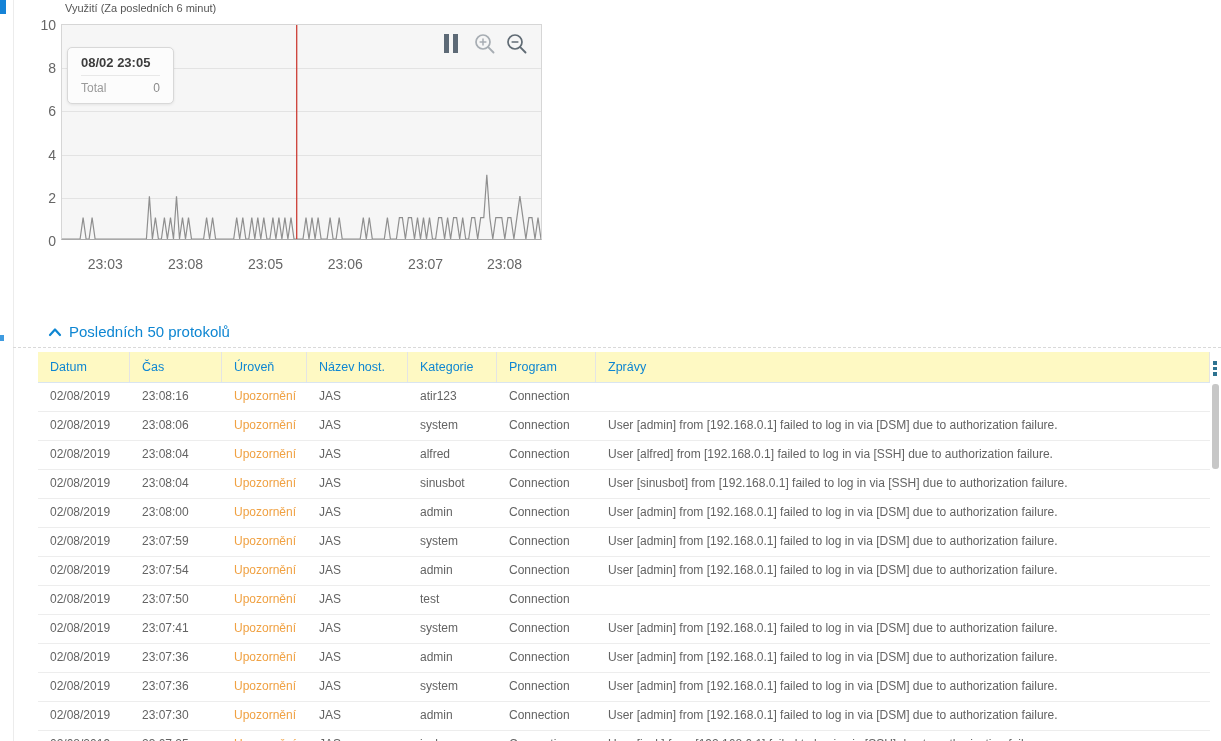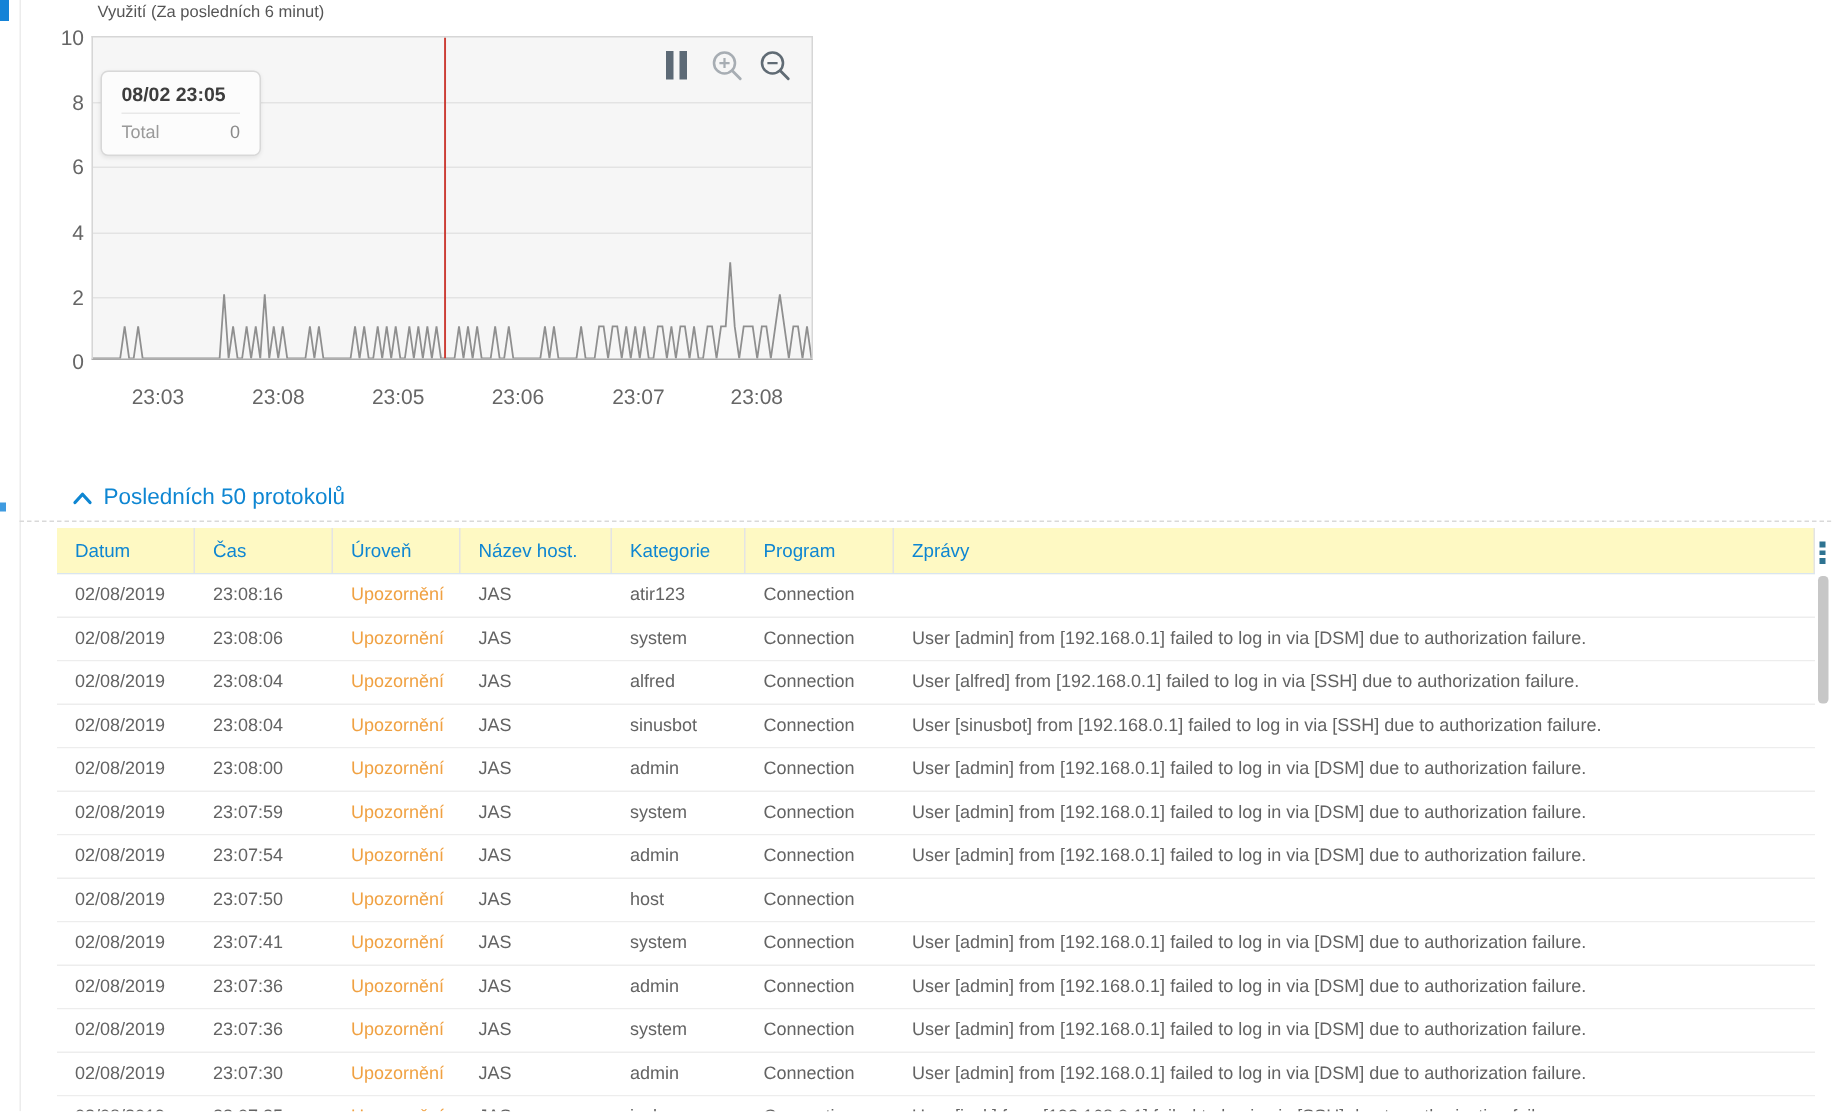--- a/index.html
+++ b/index.html
@@ -195,21 +195,21 @@
           <div class="td c3">JAS</div>
           <div class="td c4">admin</div>
           <div class="td c5">Connection</div>
           <div class="td c6">User [admin] from [192.168.0.1] failed to log in via [DSM] due to authorization failure.</div>
         </div>
         <div class="tr">
           <div class="td c0">02/08/2019</div>
           <div class="td c1">23:07:50</div>
           <div class="td c2">Upozornění</div>
           <div class="td c3">JAS</div>
-          <div class="td c4">host</div>
+          <div class="td c4">test</div>
           <div class="td c5">Connection</div>
         </div>
         <div class="tr">
           <div class="td c0">02/08/2019</div>
           <div class="td c1">23:07:41</div>
           <div class="td c2">Upozornění</div>
           <div class="td c3">JAS</div>
           <div class="td c4">system</div>
           <div class="td c5">Connection</div>
           <div class="td c6">User [admin] from [192.168.0.1] failed to log in via [DSM] due to authorization failure.</div>

